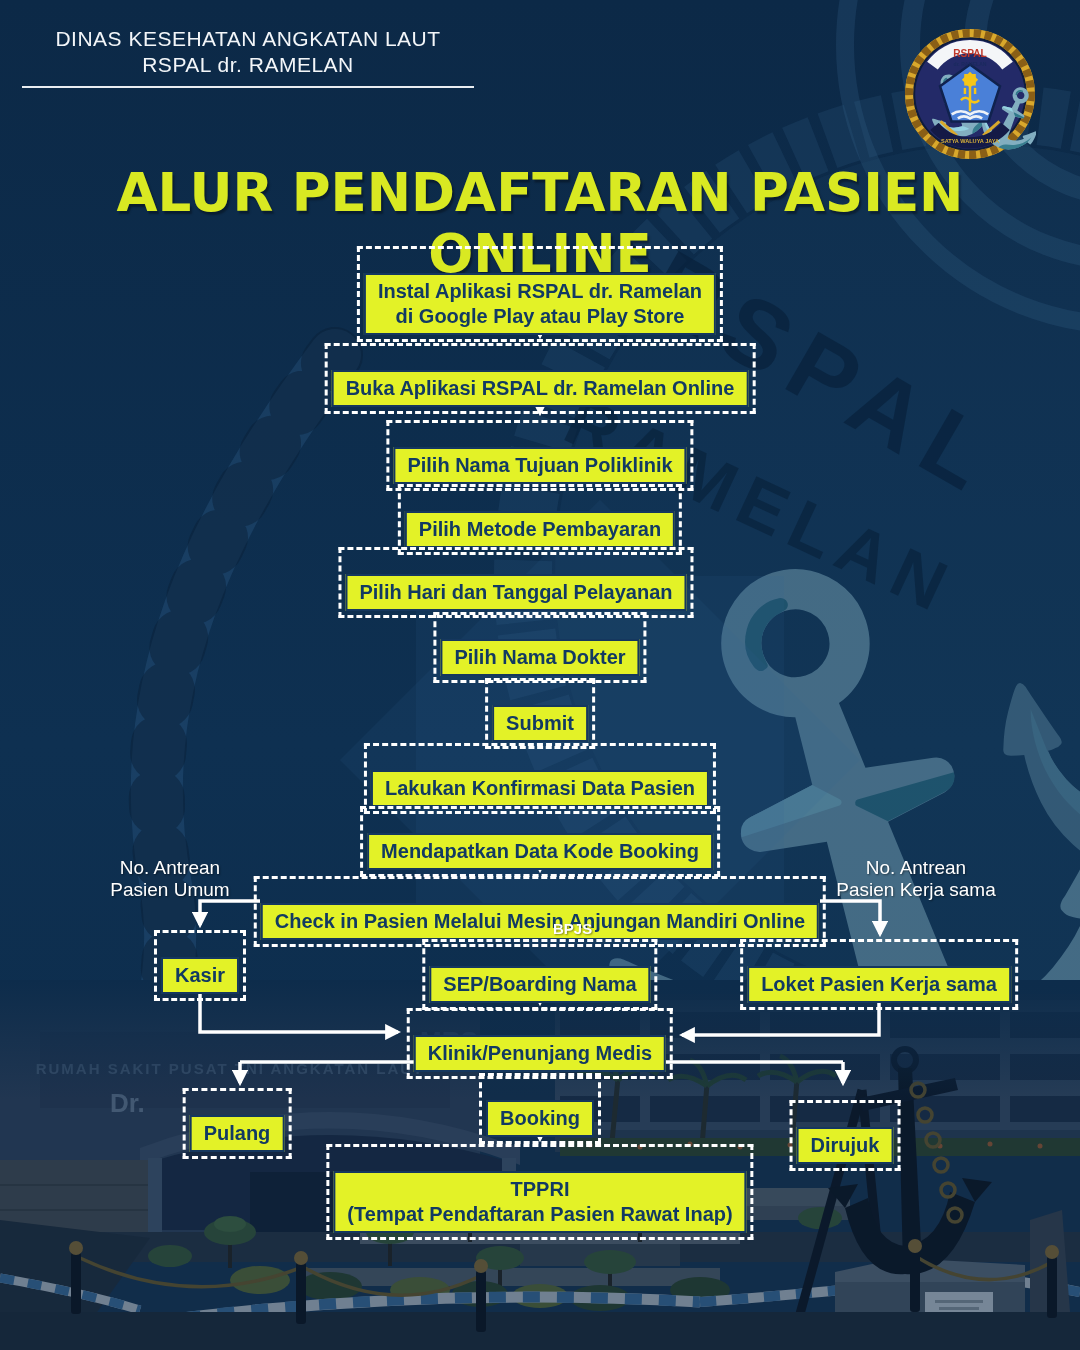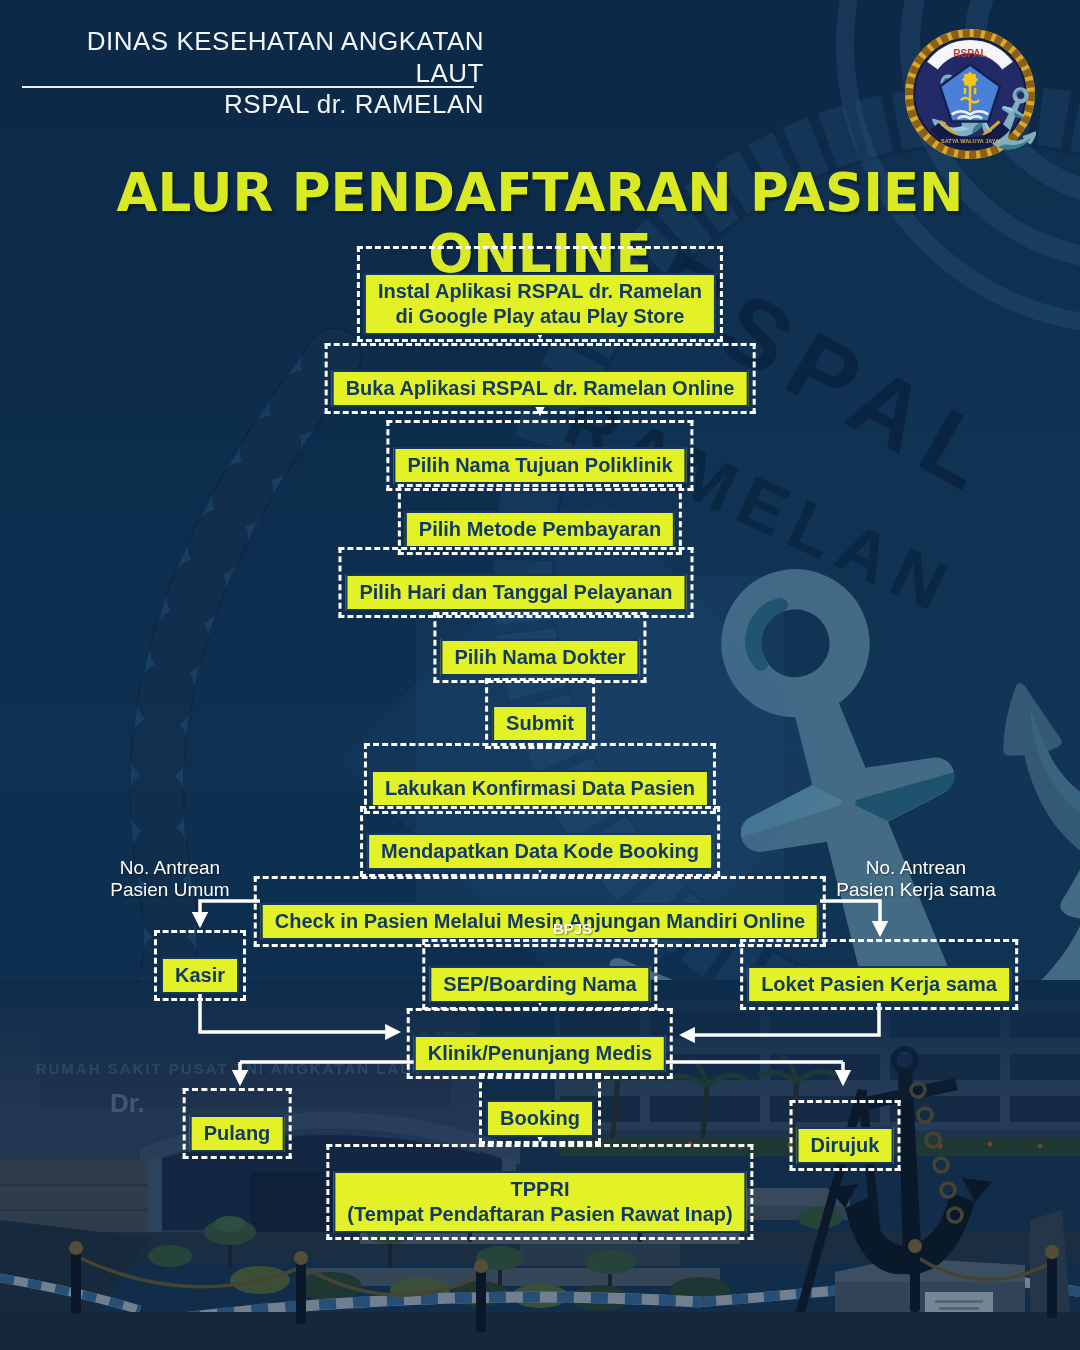--- a/index.html
+++ b/index.html
@@ -3,22 +3,22 @@
 <meta charset="utf-8">
 <style>
   html,body{margin:0;padding:0;background:#06182e;}
   .poster{
     position:relative;width:1080px;height:1350px;overflow:hidden;
     background:linear-gradient(180deg,#0c2947 0%,#0e3051 55%,#0d2c4b 100%);
     font-family:"Liberation Sans",sans-serif;
   }
   .layer{position:absolute;left:0;top:0;}
   
-  .org{position:absolute;left:32px;top:26px;width:452px;text-align:right;
-       color:#f3f6f9;font-size:26px;line-height:1.22;letter-spacing:.5px;z-index:6;}
+  .org{position:absolute;left:22px;top:26px;width:452px;text-align:center;
+       color:#f3f6f9;font-size:21px;line-height:1.22;letter-spacing:.5px;z-index:6;}
   .org-underline{position:absolute;left:22px;top:86px;width:452px;height:2px;background:#e9edf1;z-index:6;}
   .logo{position:absolute;right:44px;top:28px;width:132px;height:132px;z-index:6;}
   
   .title{position:absolute;left:0;right:0;top:162px;text-align:center;z-index:6;
          font-family:"DejaVu Sans",sans-serif;font-weight:800;font-size:53px;
          color:#d9e922;letter-spacing:0;text-shadow:2px 3px 2px rgba(0,0,0,.35);}
   
   .fbox{position:absolute;transform:translateX(-50%);border:3px dashed #ffffff;
         padding:4px;z-index:7;background:transparent;}
   .fbox-inner{background:#e3f227;border:2px solid #15375e;color:#123a62;

